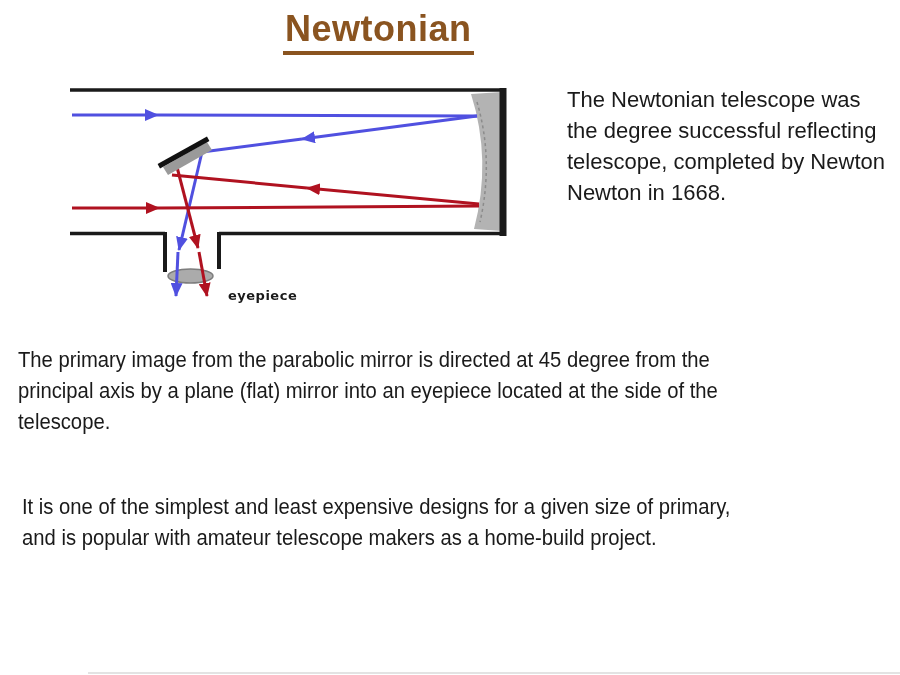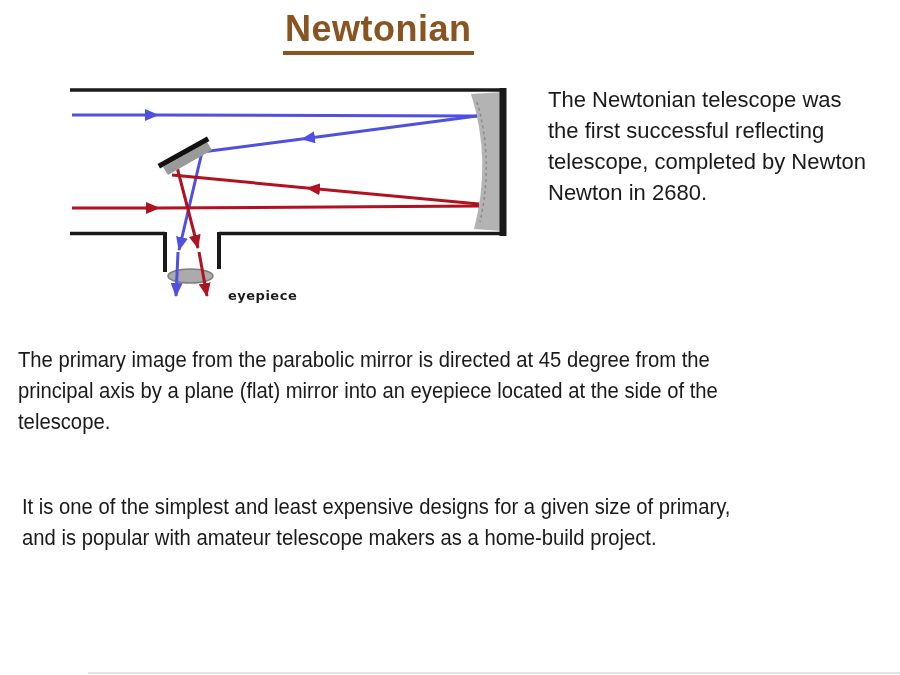--- a/index.html
+++ b/index.html
@@ -8,21 +8,21 @@
     overflow:hidden; font-family:"Liberation Sans",sans-serif;
   }
   .title {
     position:absolute; left:283px; top:8px; margin:0;
     font:700 36px "Liberation Sans",sans-serif; letter-spacing:0.5px;
     color:var(--title-brown,#8a5420);
     border-bottom:4px solid currentColor; padding:0 2px 1px 2px;
   }
   .diagram { position:absolute; left:60px; top:80px; }
   .side-text {
-    position:absolute; left:548px; top:84px; width:330px;
+    position:absolute; left:567px; top:84px; width:330px;
     font:400 22px "Liberation Sans",sans-serif; line-height:31px;
     color:var(--ink,#1a1a1a);
   }
   .para {
     position:absolute; font:400 22px "Liberation Sans",sans-serif;
     line-height:31px; color:var(--ink,#1a1a1a);
     transform:scaleX(0.92); transform-origin:0 0; white-space:nowrap;
   }
   .para1 { left:18px; top:344px; }
   .para2 { left:22px; top:491px; }
@@ -87,23 +87,23 @@
       <path d="M165,232 L165,272" style="stroke-width:4"></path>
       <path d="M219,232 L219,269" style="stroke-width:4"></path>
       <path d="M219,233.5 L506,233.5" style="stroke-width:3.5"></path>
     </g>
 
     <text class="eyepiece-label-text" x="228" y="300">eyepiece</text>
   </svg>
 
   <div class="side-text">
     <div>The Newtonian telescope was</div>
-    <div>the first successful reflecting</div>
+    <div>the degree successful reflecting</div>
     <div>telescope, completed by Newton</div>
-    <div>Newton in 2680.</div>
+    <div>Newton in 1668.</div>
   </div>
 
   <div class="para para1">
     <div>The primary image from the parabolic mirror is directed at 45 degree  from the</div>
     <div>principal axis by a plane (flat) mirror into an eyepiece located at the side of the</div>
     <div>telescope.</div>
   </div>
 
   <div class="para para2">
     <div>It is one of the simplest and least expensive designs for a given size of primary,</div>

